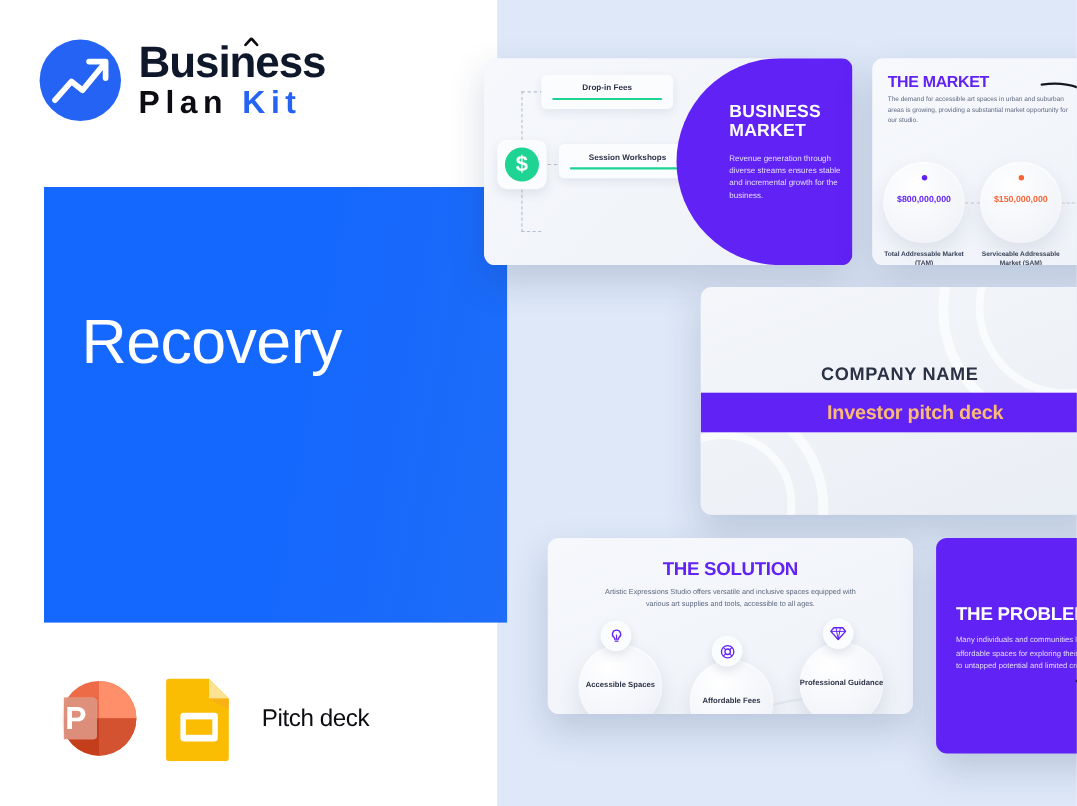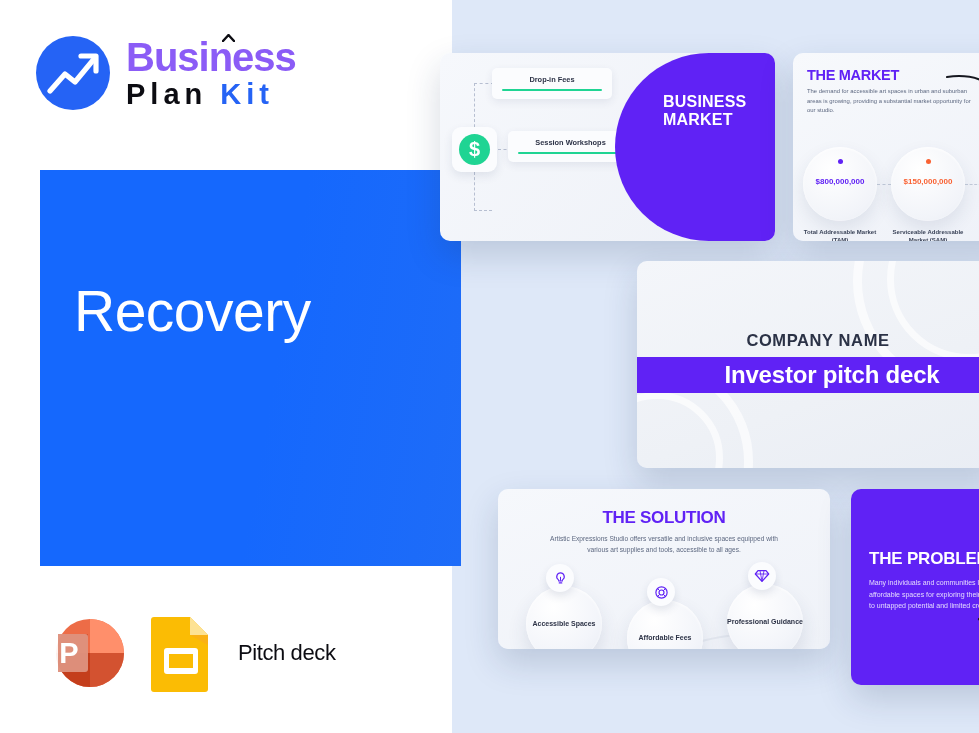--- a/index.html
+++ b/index.html
@@ -20,21 +20,21 @@
   .bg-blue-block{
     position:absolute;left:40px;top:170px;width:421px;height:396px;
     background:linear-gradient(100deg,#1568fd 0%,#1568fd 55%,#1e6cf8 100%);
   }
 
   
   .logo{position:absolute;left:36px;top:36px;display:flex;align-items:center;gap:16px;}
   .logo-mark{width:74px;height:74px;border-radius:50%;background:#2563f5;position:relative;flex:none;}
   .logo-mark svg{position:absolute;left:0;top:0;}
   .logo-type{display:flex;flex-direction:column;line-height:1;}
-  .logo-line1{font-size:40px;font-weight:bold;color:#8b5cf6;letter-spacing:-1px;position:relative;}
+  .logo-line1{font-size:40px;font-weight:bold;color:#0f172a;letter-spacing:-1px;position:relative;}
   .logo-line2{font-size:29px;font-weight:bold;color:#0c0c12;letter-spacing:5px;margin-top:3px;}
   .logo-line2 .kit{color:#2563f5;}
   .circumflex{position:absolute;width:13px;height:8px;left:96px;top:-3px;}
 
   
   .hero{
     position:absolute;left:74px;top:280px;width:340px;
     color:#ffffff;font-size:57px;line-height:1.12;font-weight:400;letter-spacing:-0.5px;
   }
 
@@ -95,21 +95,21 @@
         background:linear-gradient(160deg,#f4f6fa 0%,#eef1f6 60%,#e9edf4 100%);}
   .cn-ring{position:absolute;border-radius:50%;border:7px solid rgba(255,255,255,.65);}
   .cn-r1{right:-52px;top:-64px;width:150px;height:150px;}
   .cn-r2{right:-78px;top:-92px;width:206px;height:206px;border-width:9px;}
   .cn-r3{left:-90px;bottom:-96px;width:188px;height:188px;border-width:9px;}
   .cn-r4{left:-46px;bottom:-56px;width:118px;height:118px;}
   .cn-name{position:absolute;left:0;right:0;top:70px;text-align:center;
         font-size:16.5px;font-weight:bold;color:#2b3246;letter-spacing:.6px;}
   .cn-band{position:absolute;left:0;right:0;top:96px;height:36px;background:#6022f5;
         display:flex;align-items:center;justify-content:center;}
-  .cn-band-text{color:#ffffff;font-size:24px;font-weight:bold;letter-spacing:-.2px;margin-left:28px;}
+  .cn-band-text{color:#fdba74;font-size:18px;font-weight:bold;letter-spacing:-.2px;margin-left:28px;}
 
   
   .s-sl{left:498px;top:489px;width:332px;height:160px;
         background:linear-gradient(160deg,#f6f8fc 0%,#eff2f8 100%);}
   .sl-title{position:absolute;left:0;right:0;top:19px;text-align:center;
         font-size:17px;font-weight:bold;color:#6022f5;letter-spacing:-.3px;}
   .sl-desc{position:absolute;left:52px;right:52px;top:45px;text-align:center;
         font-size:6.6px;line-height:1.62;color:#5d6880;}
   .sl-ball{position:absolute;border-radius:50%;
         background:radial-gradient(circle at 36% 28%,#ffffff 0%,#f3f5fa 62%,#e7ebf3 100%);
@@ -213,20 +213,21 @@
       <div class="bm-item-bar"></div>
     </div>
     <div class="bm-item bm-i1">
       <div class="bm-item-label">Drop-in Fees</div>
       <div class="bm-item-bar"></div>
     </div>
 
     <div class="bm-purple">
       <div class="bm-purple-inner">
         <div class="bm-title">BUSINESS MARKET</div>
+        <div class="bm-desc">Revenue generation through diverse streams ensures stable and incremental growth for the business.</div>
       </div>
     </div>
   </div>
 
   <div class="slide s-mk">
     <div class="mk-title">THE MARKET</div>
     <div class="mk-desc">The demand for accessible art spaces in urban and suburban areas is growing, providing a substantial market opportunity for our studio.</div>
     <svg style="position:absolute;left:152px;top:18px;" width="72" height="52" viewBox="0 0 72 52">
       <path d="M2 6 C30 2, 56 12, 62 40" stroke="#15171f" stroke-width="2" fill="none" stroke-linecap="round"></path>
       <path d="M55 32 L63 44 L68 31" stroke="#15171f" stroke-width="2" fill="none" stroke-linecap="round" stroke-linejoin="round"></path>

